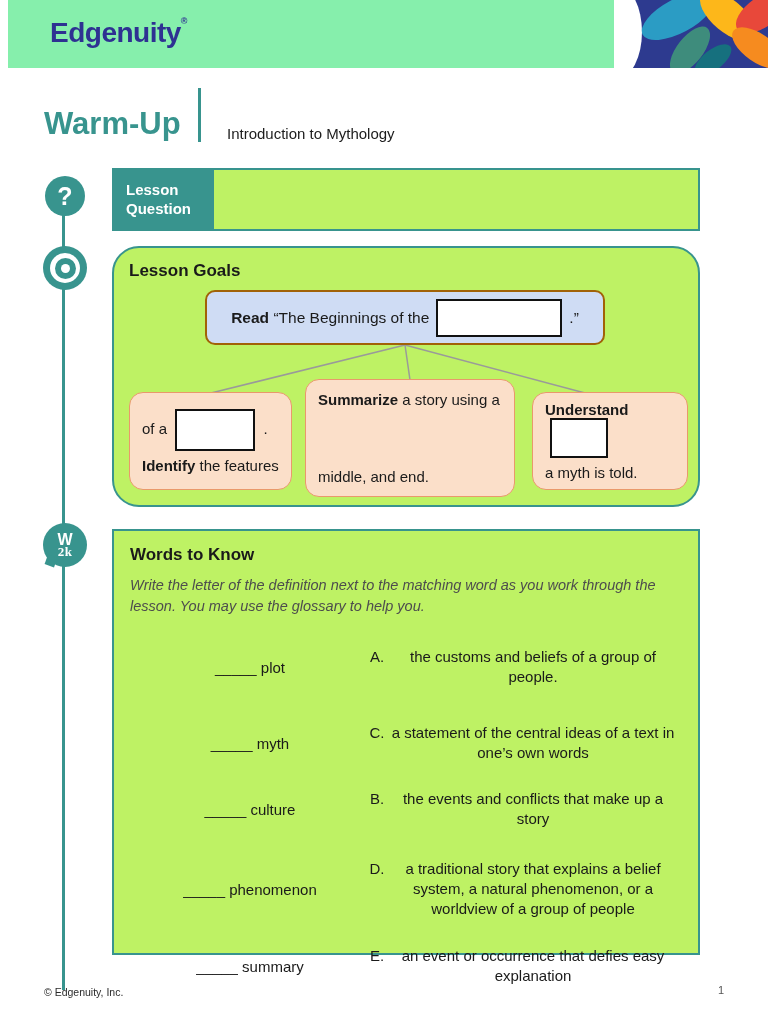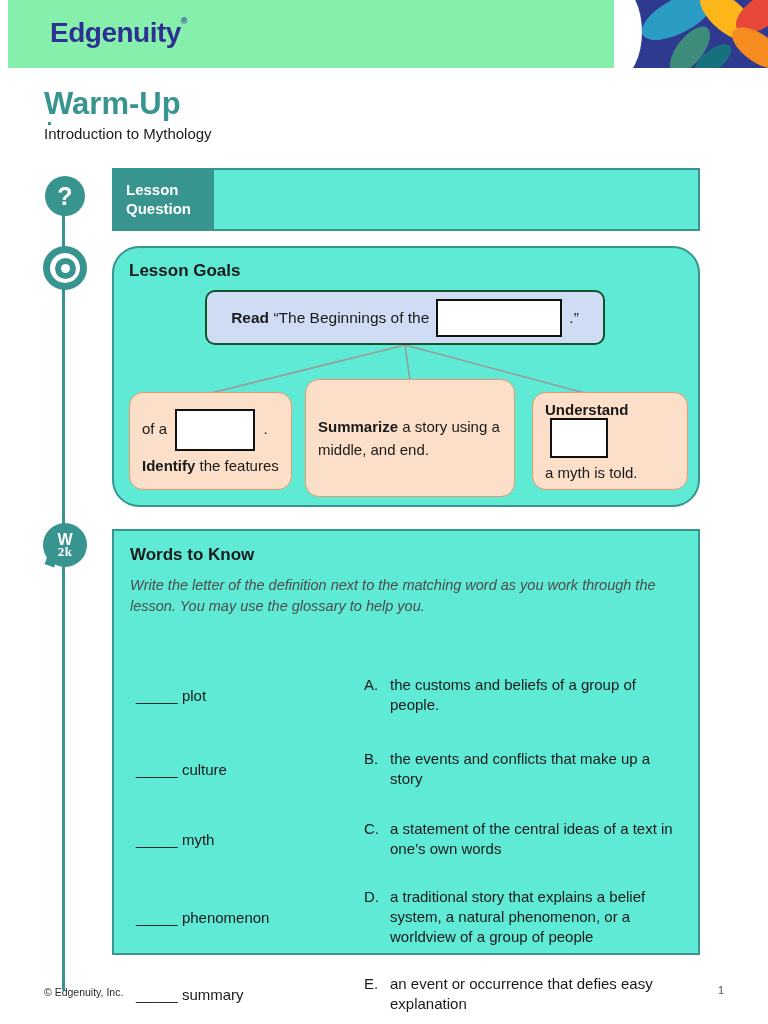--- a/index.html
+++ b/index.html
@@ -7,71 +7,71 @@
   body { font-family:"Liberation Sans", sans-serif; color:#1a1a1a; }
   .page { position:relative; width:768px; height:1024px; background:#ffffff; overflow:hidden; }
 
   
   .header { position:absolute; left:8px; top:0; width:768px; height:68px; background:#86efac; }
   .logo { position:absolute; left:42px; top:16px; font-size:28px; font-weight:bold; color:#2e3192; letter-spacing:-0.5px; }
   .logo sup { font-size:9px; vertical-align:18px; }
   .header-art { position:absolute; right:0; top:0; width:162px; height:68px; }
 
   
-  .titlebar { position:absolute; left:44px; top:86px; width:680px; height:56px; display:flex; align-items:flex-start;flex-direction:column; }
+  .titlebar { position:absolute; left:44px; top:86px; width:680px; height:56px; display:flex; align-items:flex-end; }
   .warmup { color:#38948e; font-size:31px; font-weight:bold; width:150px; }
   .title-divider { width:3px; height:54px; background:#38948e; margin:0 26px 0 4px; }
   .lesson-title { font-size:15px; color:#1c1c1c; }
 
   
   .vline { position:absolute; left:62px; top:196px; width:3px; height:794px; background:#38948e; }
   .side-icon { position:absolute; background:#38948e; border-radius:50%; color:#fff;
                display:flex; align-items:center; justify-content:center; z-index:2; }
   .q-icon { left:45px; top:176px; width:40px; height:40px; font-size:25px; font-weight:bold; }
   .target-icon { left:43px; top:246px; width:44px; height:44px; }
   .t2 { width:30px; height:30px; background:#fff; border-radius:50%; display:flex; align-items:center; justify-content:center; }
   .t3 { width:21px; height:21px; background:#38948e; border-radius:50%; display:flex; align-items:center; justify-content:center; }
   .t4 { width:9px; height:9px; background:#fff; border-radius:50%; }
   .w2k-icon { left:43px; top:523px; width:44px; height:44px; flex-direction:column; line-height:0.85; font-weight:bold; }
   .w2k-icon::after { content:""; position:absolute; left:3px; bottom:1px; width:10px; height:10px; background:#38948e; transform:rotate(20deg); }
   .w2k-top { font-size:16px; } .w2k-bottom { font-size:13px; letter-spacing:0.5px;font-family:Liberation Serif, serif; }
 
   
-  .section-box { position:absolute; border:2px solid #38948e; background:#5eead4; }
+  .section-box { position:absolute; border:2px solid #38948e; background:#bef264; }
 
   
   .lq-box { left:112px; top:168px; width:588px; height:63px; display:flex; }
   .lq-label { width:100px; background:#38948e; color:#fff; font-weight:bold; font-size:15px;
               line-height:1.25; padding:11px 0 0 12px; }
 
   
   .goals-box { left:112px; top:246px; width:588px; height:261px;border-radius:27px; }
   .box-heading { font-weight:bold; font-size:17px; color:#1a1a1a; }
   .goals-heading { position:absolute; left:15px; top:13px; }
   .connectors { position:absolute; left:0; top:0; width:588px; height:261px; }
   .read-box { position:absolute; left:91px; top:42px; width:400px; height:55px; background:#cfdcf4;
-              border:2px solid #14532d; border-radius:10px; display:flex; align-items:center;
+              border:2px solid #a16207; border-radius:10px; display:flex; align-items:center;
               justify-content:center; font-size:15.5px; }
   .blank-box { display:inline-block; background:#fff; border:2px solid #111; vertical-align:middle; }
   .blank-read { width:126px; height:38px; margin:0 7px 0 7px; }
   .goal-card { position:absolute; background:#fbdfc9; border:1.5px solid #e9996b; border-radius:14px;
                font-size:15px; padding:8px 12px; display:flex; flex-direction:column; justify-content:center; }
   .goal-identify { left:15px; top:144px; width:163px; height:98px; }
-  .goal-summarize { left:191px; top:131px; width:210px; height:118px; }
+  .goal-summarize { left:191px; top:131px; width:210px; height:118px;justify-content:space-between; }
   .goal-understand { left:418px; top:144px; width:156px; height:98px; }
   .goal-line { padding:3px 0; }
   .blank-identify { width:80px; height:42px; margin:0 4px; }
   .blank-summarize { width:76px; height:44px; margin:0 4px; }
   .blank-understand { width:58px; height:40px; margin:0 0 0 5px; }
 
   
   .wtk-box { left:112px; top:529px; width:588px; height:426px; padding:14px 18px 11px 16px; }
   .wtk-instructions { font-style:italic; color:#4d4d4d; font-size:14.5px; line-height:1.45;
                       margin-top:10px; width:562px; }
-  .match-area { margin-top:52px; padding-left:6px; }
+  .match-area { margin-top:24px; padding-left:6px;text-align:center; }
   .match-row { display:flex; align-items:center; }
   .row-a { min-height:52px; margin-bottom:22px; }
   .row-b { min-height:52px; margin-bottom:16px; }
   .row-c { min-height:56px; margin-bottom:12px; }
   .row-d { min-height:76px; margin-bottom:8px; }
   .row-e { min-height:62px; }
   .term-col { width:228px; font-size:15px; }
   .def-col { flex:1; display:flex; font-size:15px; line-height:1.35; }
   .def-letter { width:26px; flex:none; }
   .def-text { flex:1; padding-right:4px; }
@@ -168,38 +168,38 @@
 
       <div class="match-row row-a">
         <div class="term-col"><span>_____</span>
           <span>plot</span></div>
         <div class="def-col">
             <span class="def-letter">A.</span>
           <span class="def-text">the customs and beliefs of a group of people.</span>
           </div>
       </div>
 
+      <div class="match-row row-c">
+        <div class="term-col"><span>_____</span>
+          <span>myth</span></div>
+        <div class="def-col">
+            <span class="def-letter">C.</span>
+          <span class="def-text">a statement of the central ideas of a text in one’s own words</span>
+          </div>
+      </div>
+
       <div class="match-row row-b">
         <div class="term-col"><span>_____</span>
           <span>culture</span></div>
         <div class="def-col">
             <span class="def-letter">B.</span>
           <span class="def-text">the events and conflicts that make up a story</span>
           </div>
       </div>
 
-      <div class="match-row row-c">
-        <div class="term-col"><span>_____</span>
-          <span>myth</span></div>
-        <div class="def-col">
-            <span class="def-letter">C.</span>
-          <span class="def-text">a statement of the central ideas of a text in one’s own words</span>
-          </div>
-      </div>
-
       <div class="match-row row-d">
         <div class="term-col"><span>_____</span>
           <span>phenomenon</span></div>
         <div class="def-col">
             <span class="def-letter">D.</span>
           <span class="def-text">a traditional story that explains a belief system, a natural phenomenon, or a worldview of a group of people</span>
           </div>
       </div>
 
       <div class="match-row row-e">

